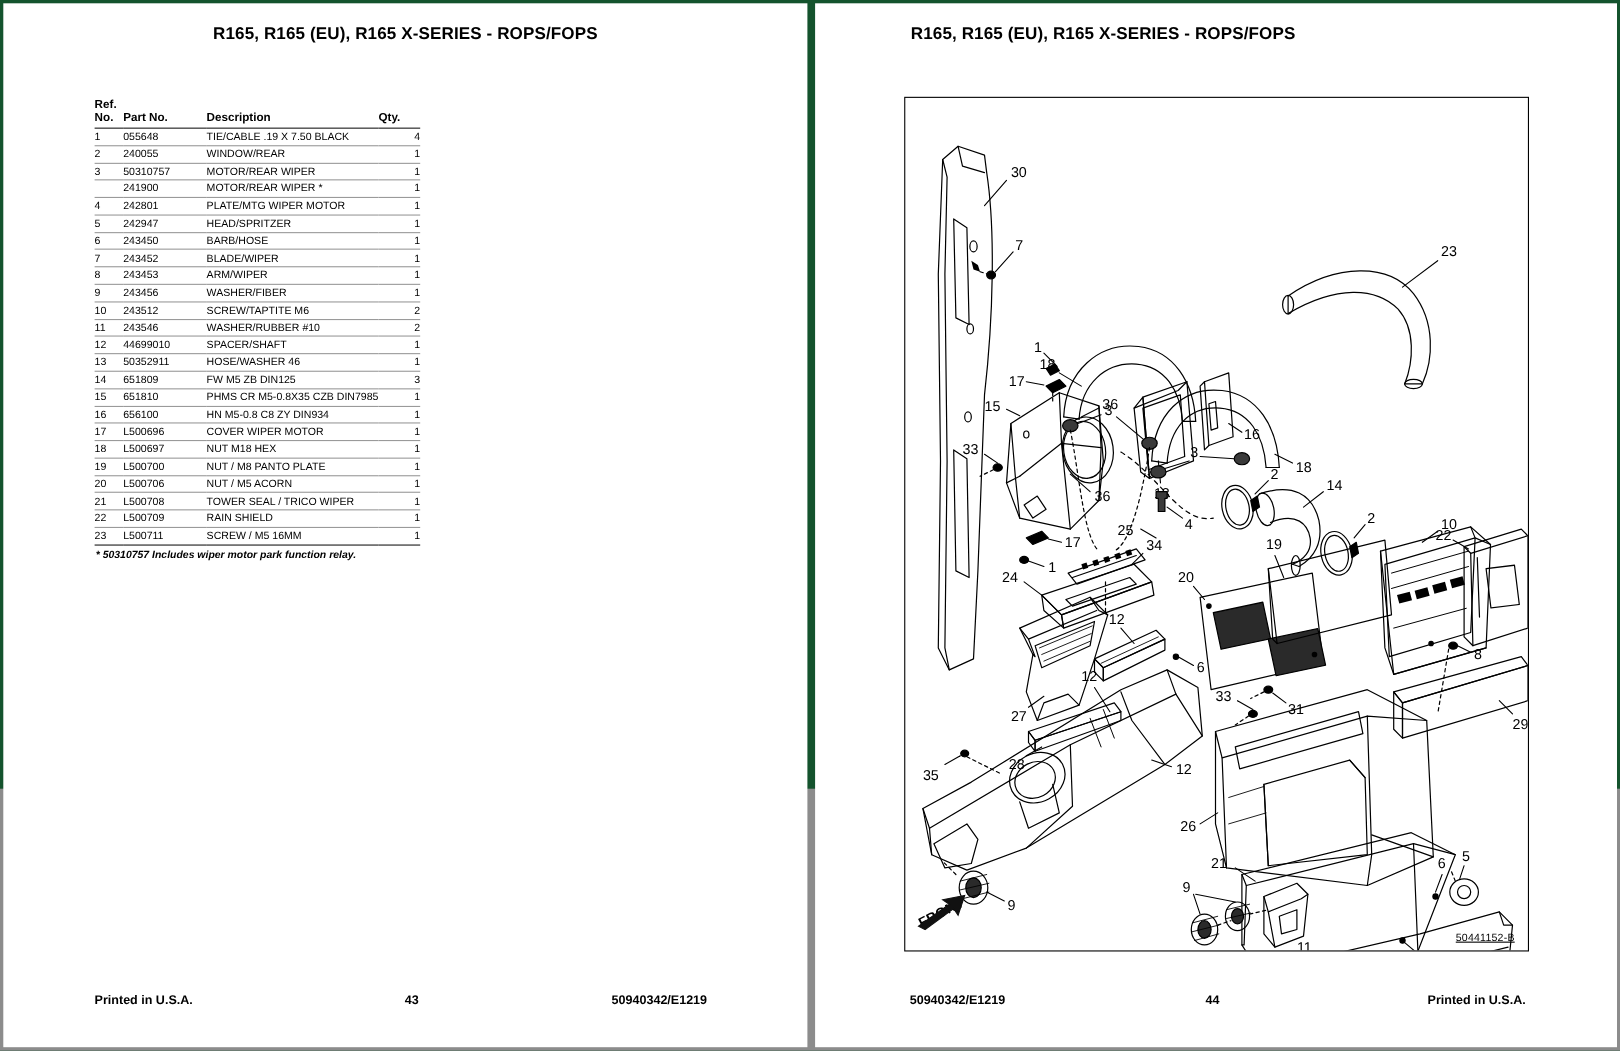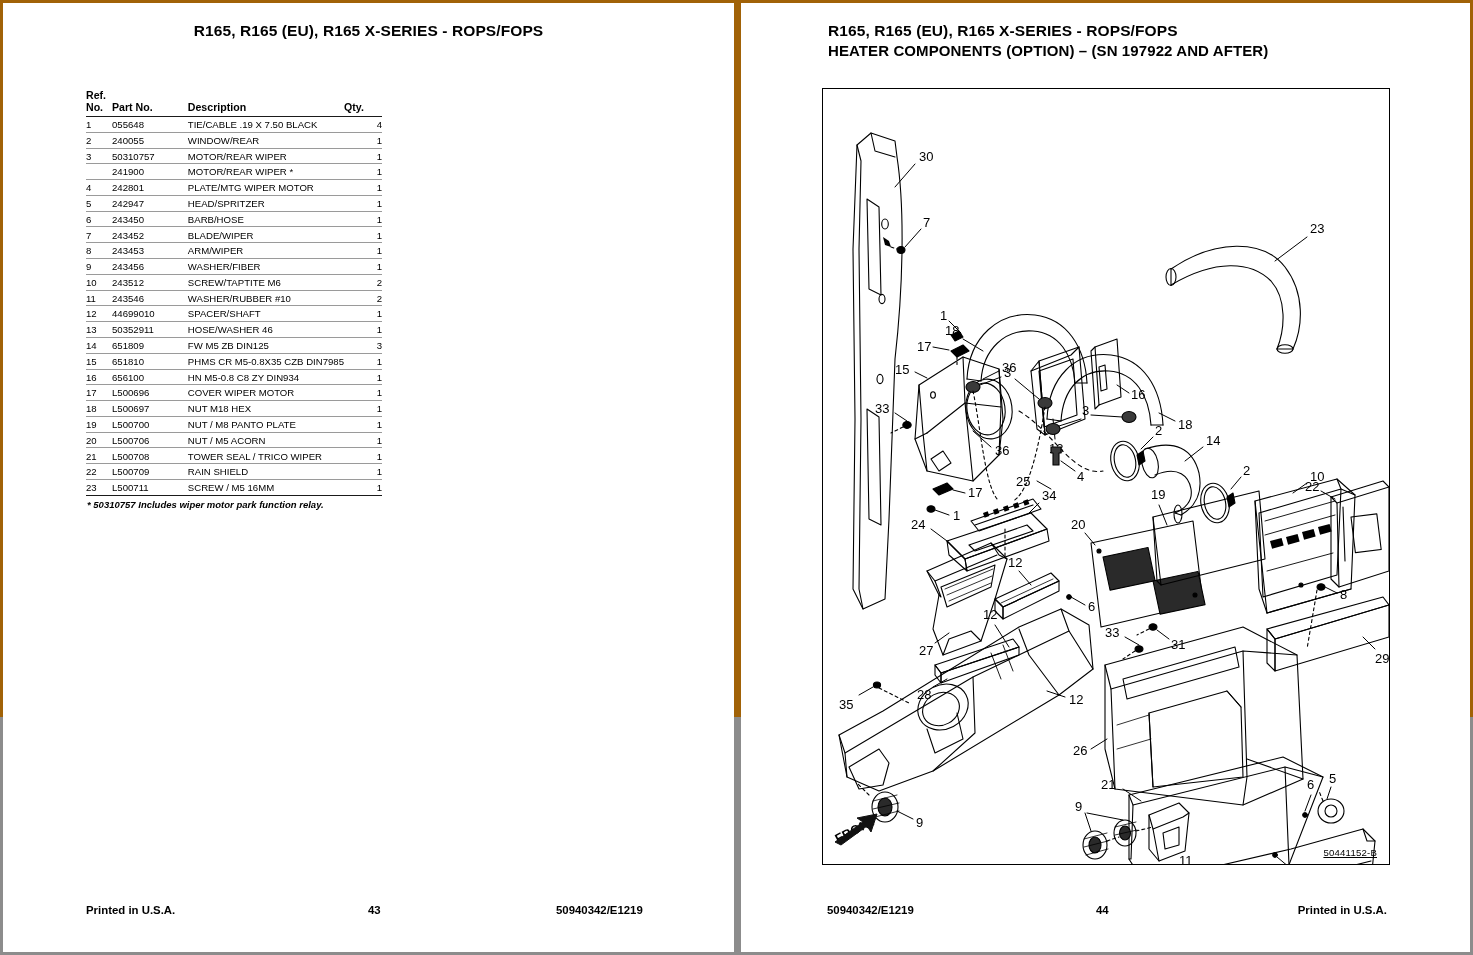--- a/index.html
+++ b/index.html
@@ -11,21 +11,21 @@
   body {
     width: 1473px;
     height: 955px;
     font-family: "Liberation Sans", sans-serif;
     overflow: hidden;
   }
   .spread {
     position: relative;
     width: 1473px;
     height: 717px;
-    background: #a16207;
+    background: #14532d;
   }
 
   
   .page {
     position: absolute;
     top: 3px;
     background: #ffffff;
     height: 949px;
     box-sizing: border-box;
     overflow: hidden;
@@ -330,21 +330,20 @@
       <span class="f-a">Printed in U.S.A.</span>
       <span class="f-b">43</span>
       <span class="f-c">50940342/E1219</span>
     </div>
   </div>
 
   <div class="page page-right">
 
     <div class="page-head">
       <div class="line1">R165, R165 (EU), R165 X-SERIES -  ROPS/FOPS</div>
-      <div class="line2">HEATER COMPONENTS (OPTION) – (SN 197922 AND AFTER)</div>
     </div>
 
     <div class="diagram-box">
       <svg viewBox="0 0 566 775" xmlns="http://www.w3.org/2000/svg" fill="none" stroke="#000" stroke-width="1.1" stroke-linejoin="round" stroke-linecap="round" font-family="Liberation Sans, sans-serif" font-size="13">
 
         <g>
           <path d="M34 56 L48 44 L72 52 L74 68 C 82 120 80 200 72 270 L66 430 L62 510 L40 520 L30 500 L32 330 L30 160 Z"></path>
           <path d="M34 56 L38 72 L36 160 L38 330 L36 500 L40 520"></path>
           <path d="M48 44 L52 62 L72 68"></path>
           <path d="M44 110 L46 200 L58 206 L56 118 Z"></path>

